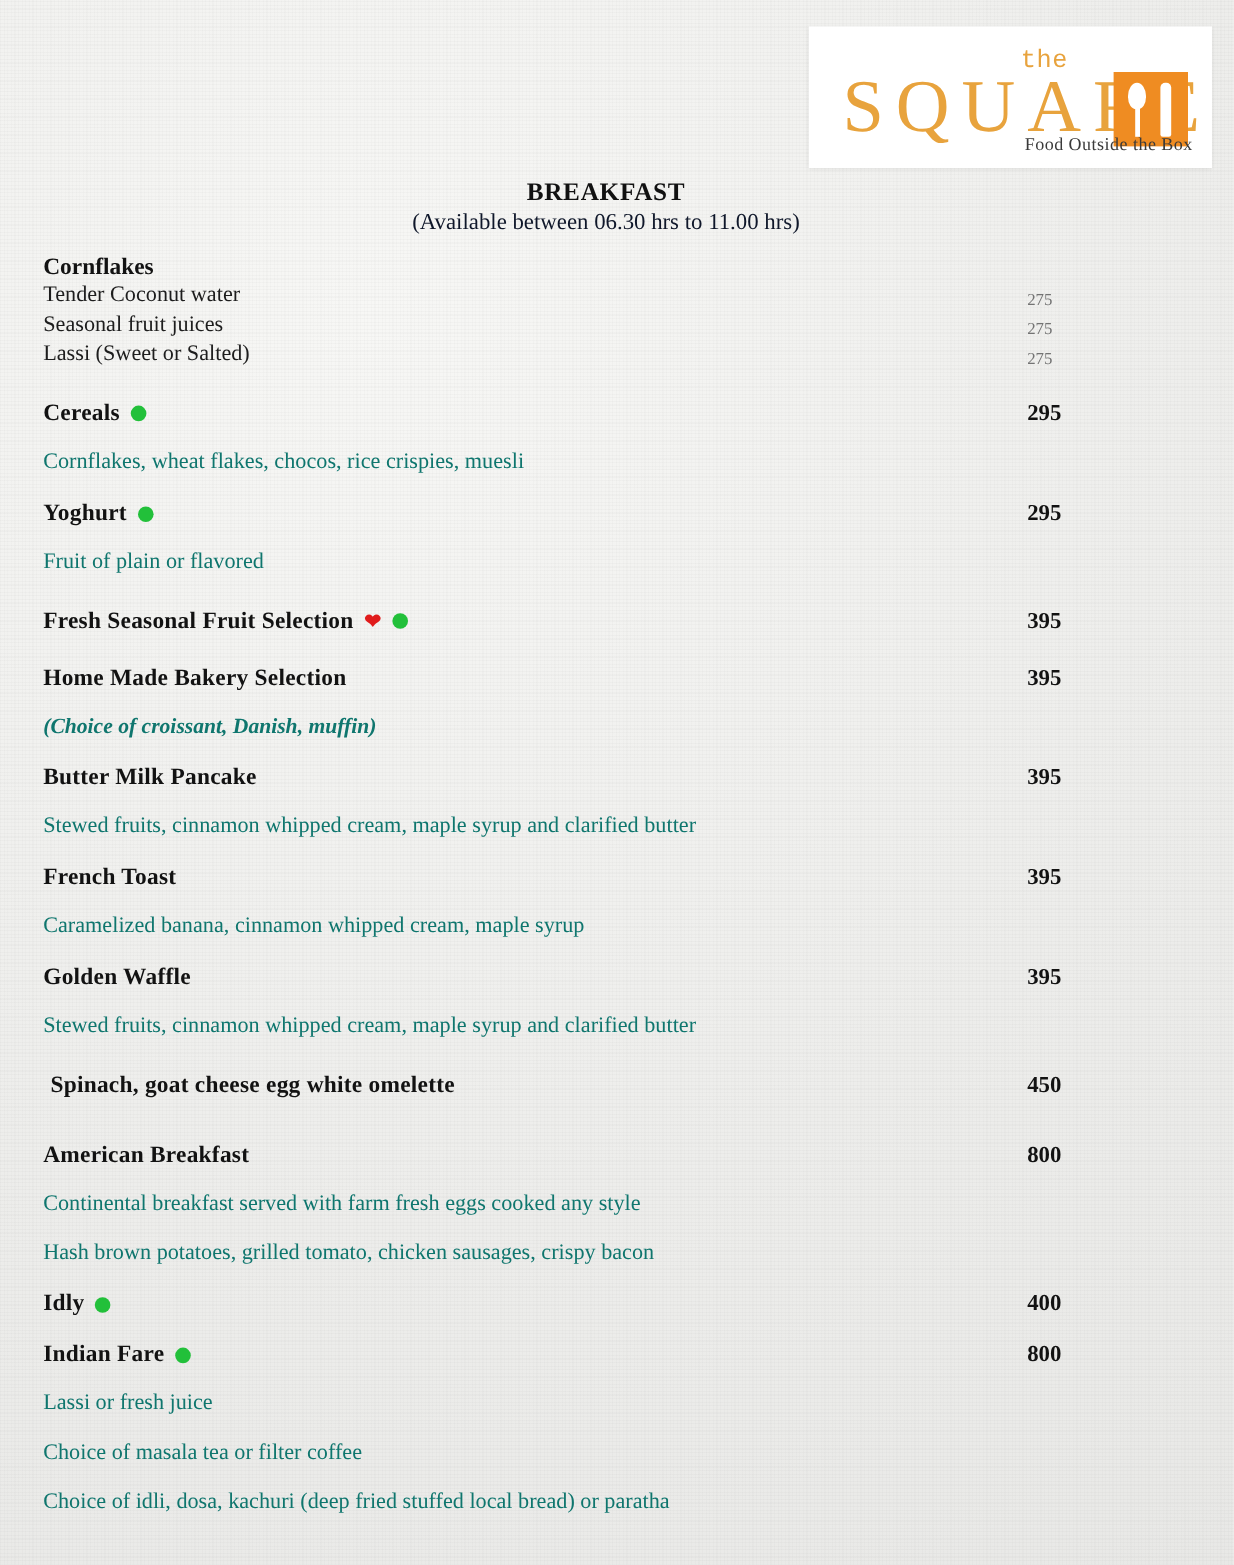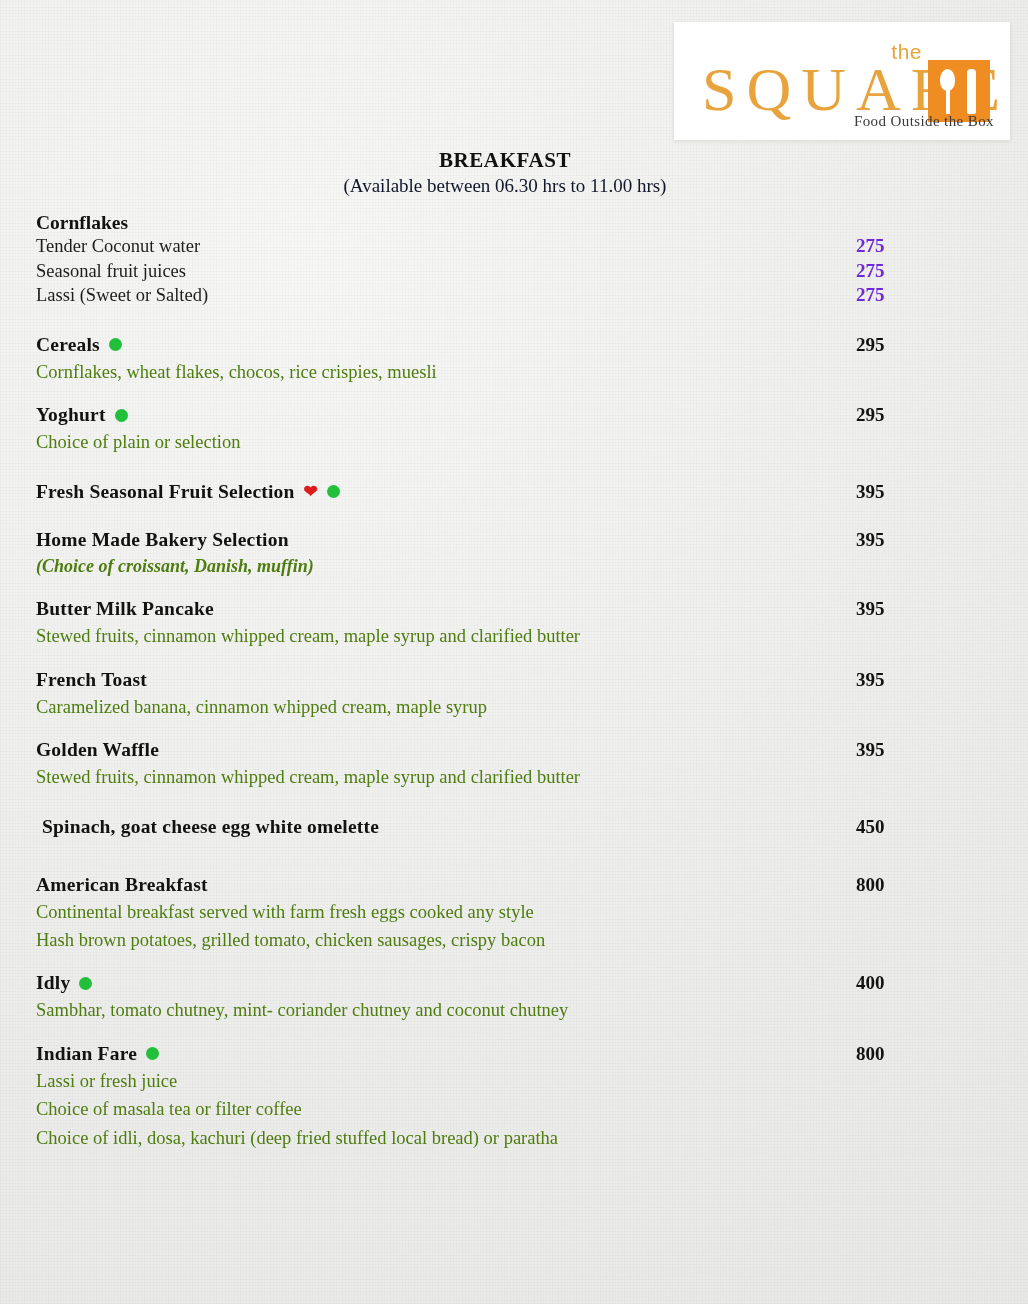--- a/index.html
+++ b/index.html
@@ -40,22 +40,22 @@
     left: 674px;
     width: 336px;
     height: 118px;
     background: #ffffff;
     box-shadow: 0 1px 4px rgba(0,0,0,0.10);
     display: block;
   }
   .logo-the {
     position: absolute;
     top: 18px;
-    right: 88px;
-    font-family: Liberation Sans, sans-serif;
+    right: 120px;
+    font-family: Liberation Mono, monospace;
     font-size: 21px;
     color: #e8a33d;
     letter-spacing: 0.5px;
   }
   .logo-square {
     position: absolute;
     top: 36px;
     left: 28px;
     font-family: "Liberation Serif", serif;
     font-size: 62px;
@@ -161,23 +161,23 @@
     font-size: 19px;
     color: #121212;
     width: 110px;
     text-align: left;
     padding-left: 14px;
     flex: 0 0 110px;
   }
   .desc {
     font-family: "Liberation Serif", serif;
     font-size: 18.5px;
-    color: #4d7c0f;
+    color: #0f766e;
     line-height: 1.32;
-    margin-top: 4px;
+    margin-top: 17px;
   }
   .desc.italic {
     font-style: italic;
     font-weight: bold;
     font-size: 18px;
   }
   .veg-dot {
     display: inline-block;
     width: 13px;
     height: 13px;
@@ -194,33 +194,33 @@
   }
   .bev-header {
     font-family: "Liberation Serif", serif;
     font-weight: bold;
     font-size: 19.5px;
     color: #121212;
   }
   .bev-row {
     display: flex;
     justify-content: space-between;
-    align-items: center;
+    align-items: flex-end;
   }
   .bev-name {
     font-family: "Liberation Serif", serif;
     font-size: 18.5px;
     color: #1d1d1d;
     line-height: 1.33;
   }
   .bev-price {
     font-family: "Liberation Serif", serif;
-    font-weight: bold;
-    font-size: 19px;
-    color: #6d28d9;
+    font-weight: normal;
+    font-size: 14px;
+    color: #737373;
     flex: 0 0 110px;
     padding-left: 14px;
   }
   .gap-sm { height: 10px; }
   .gap-md { height: 16px; }
   .name-indent { padding-left: 6px; justify-content: center; }
 </style>
 </head>
 <body>
 
@@ -278,21 +278,21 @@
     <div class="gap-sm"></div>
 
     <div class="section">
       <div class="row">
         <span class="item-name">
           <span>Yoghurt</span>
           <span class="veg-dot"></span>
         </span>
         <span class="item-price">295</span>
       </div>
-      <div class="desc">Choice of plain or selection</div>
+      <div class="desc">Fruit of plain or flavored</div>
     </div>
 
     <div class="gap-md"></div>
 
     <div class="section">
       <div class="row">
         <span class="item-name">
           <span>Fresh Seasonal Fruit Selection</span>
           <span class="heart">❤</span>
           <span class="veg-dot"></span>
@@ -379,21 +379,20 @@
     <div class="gap-sm"></div>
 
     <div class="section">
       <div class="row">
         <span class="item-name">
           <span>Idly</span>
           <span class="veg-dot"></span>
         </span>
         <span class="item-price">400</span>
       </div>
-      <div class="desc">Sambhar, tomato chutney, mint- coriander chutney and coconut chutney</div>
     </div>
 
     <div class="gap-sm"></div>
 
     <div class="section">
       <div class="row">
         <span class="item-name">
           <span>Indian Fare</span>
           <span class="veg-dot"></span>
         </span>

